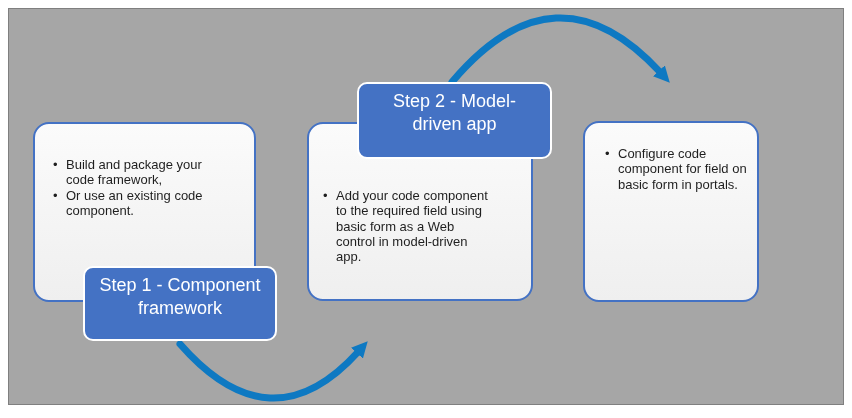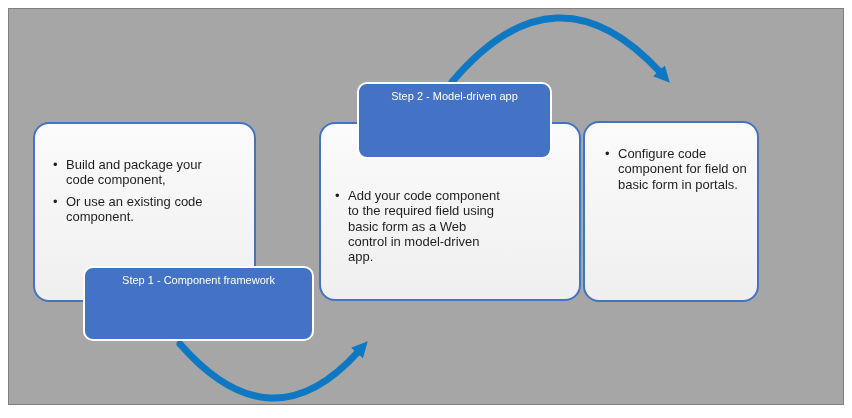--- a/index.html
+++ b/index.html
@@ -43,54 +43,54 @@
     stroke-linecap:round;
   }
   .arrowhead-fill{fill:var(--arrow);}
   .card{
     position:absolute;
     background:linear-gradient(to bottom,var(--card-fill-top),var(--card-fill-bottom));
     border:2px solid var(--card-border);
     border-radius:16px;
   }
   .card-1{left:24px;top:113px;width:223px;height:180px;}
-  .card-2{left:298px;top:113px;width:262px;height:179px;margin-left:12px;}
+  .card-2{left:298px;top:113px;width:226px;height:179px;}
   .card-3{left:574px;top:112px;width:176px;height:181px;}
   .bullet-list{
     list-style:none;
     position:absolute;
     color:var(--bullet-text);
     font-size:13px;
     line-height:1.18;
   }
   .card-1 .bullet-list{left:18px;top:33px;width:168px;}
   .card-2 .bullet-list{left:14px;top:64px;width:168px;}
   .card-3 .bullet-list{left:20px;top:23px;width:168px;}
   .bullet-list li{
     position:relative;
     padding-left:13px;
   }
-  .bullet-list li + li{margin-top:6px;}
+  .bullet-list li + li{}
   .bullet-list li::before{
     content:"\2022";
     position:absolute;
     left:0;top:0;
   }
   .step-label{
     position:absolute;
     background:var(--label-fill);
     border:2px solid var(--label-border);
     border-radius:10px;
     color:var(--label-text);
-    font-size:11px;
+    font-size:18px;
     line-height:1.25;
     text-align:center;
     padding:6px 10px 0 10px;
   }
-  .label-1{left:74px;top:257px;width:231px;height:75px;}
+  .label-1{left:74px;top:257px;width:194px;height:75px;}
   .label-2{left:348px;top:73px;width:195px;height:77px;}
   .label-3{left:621px;top:257px;width:198px;height:76px;}
 </style>
 </head>
 <body>
 
 <div class="page">
   <div class="canvas">
 
     <svg class="arrow-layer" viewBox="0 0 834 395">
@@ -98,21 +98,21 @@
         <marker id="ah" viewBox="0 0 10 10" refX="1" refY="5" markerWidth="2.3" markerHeight="2.3" orient="auto">
           <path class="arrowhead-fill" d="M0,0 L10,5 L0,10 Z"></path>
         </marker>
       </defs>
       <path class="flow-arrow" d="M 171 335 Q 262 439 349 343" marker-end="url(#ah)"></path>
       <path class="flow-arrow" d="M 443 73 Q 547 -50 651 63" marker-end="url(#ah)"></path>
     </svg>
 
     <div class="card card-1">
       <ul class="bullet-list">
-        <li>Build and package your code component,</li>
+        <li>Build and package your code framework,</li>
         <li>Or use an existing code component.</li>
       </ul>
     </div>
 
     <div class="card card-2">
       <ul class="bullet-list">
         <li>Add your code component to the required field using basic form as a Web control in model-driven app.</li>
       </ul>
     </div>
 

